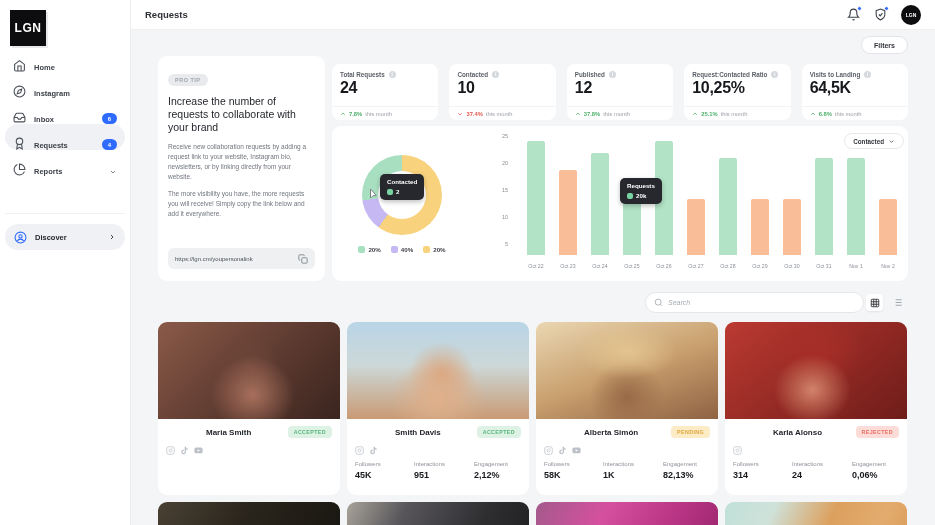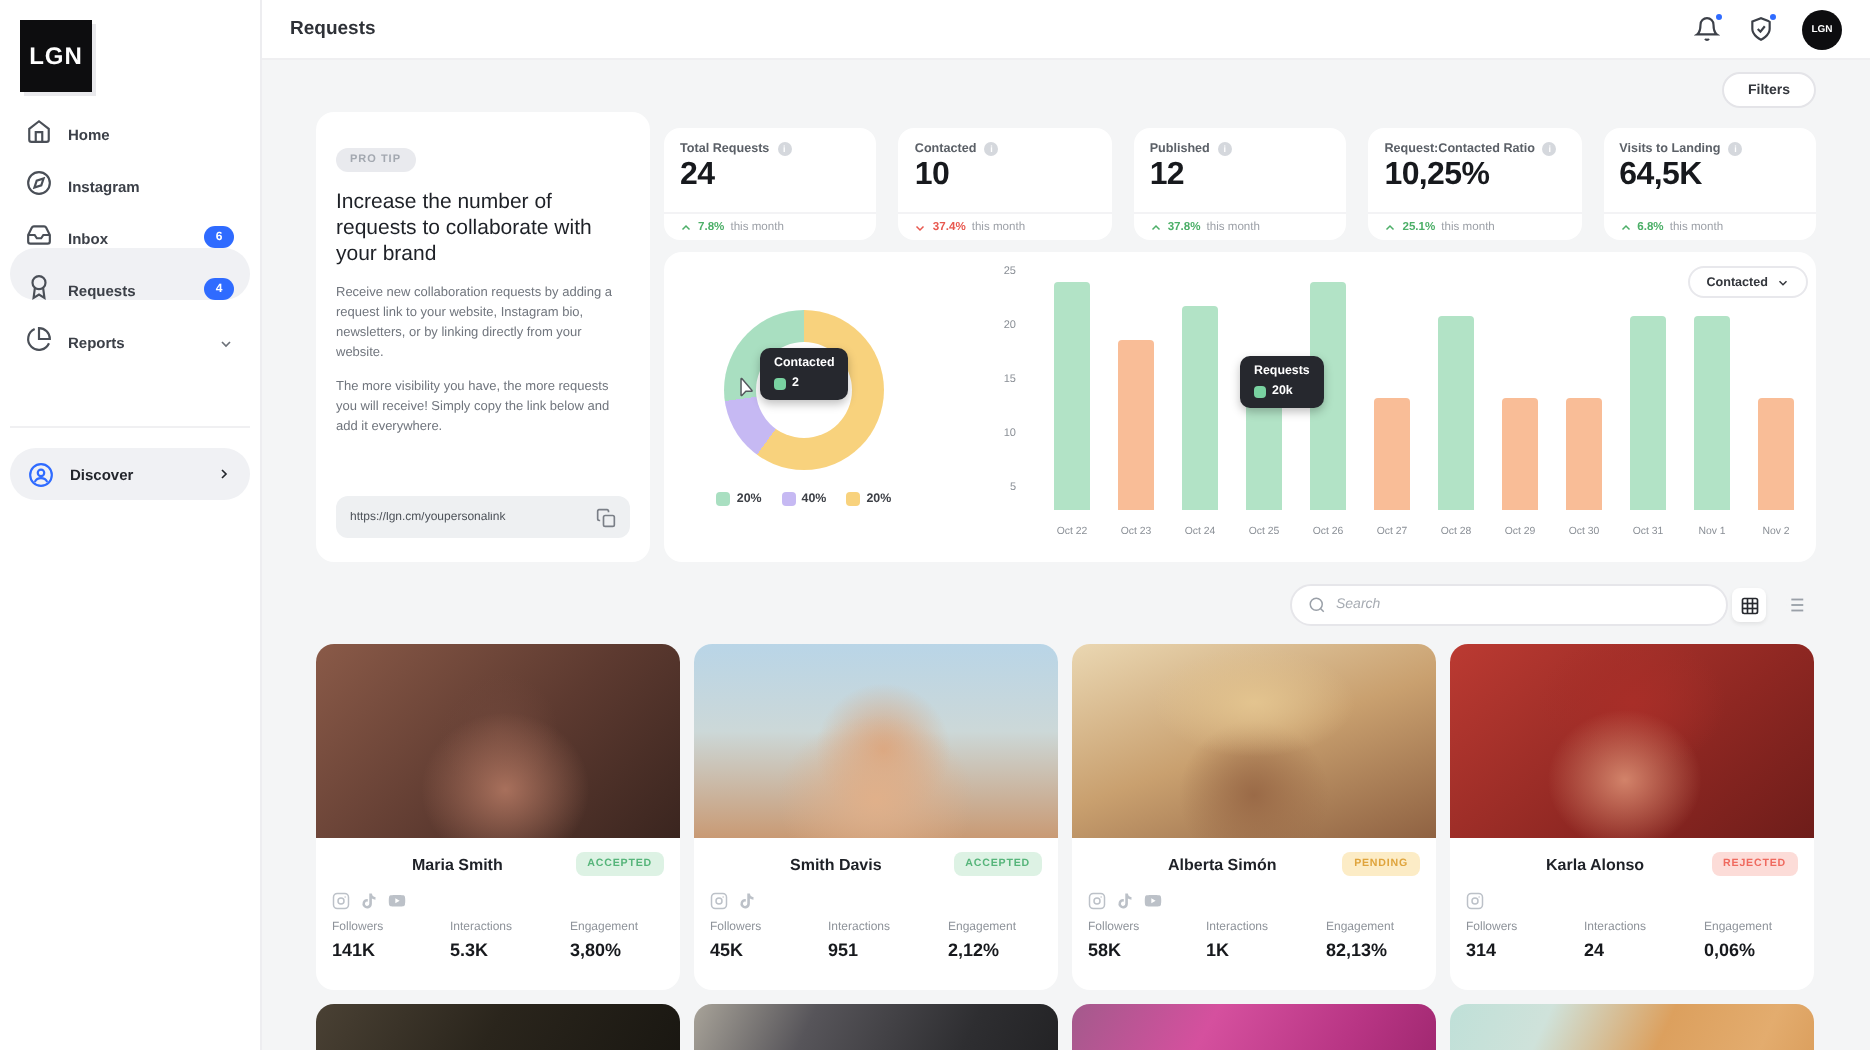--- a/index.html
+++ b/index.html
@@ -519,34 +519,20 @@
                 <path d="M19.59 6.69a4.83 4.83 0 0 1-3.77-4.25V2h-3.45v13.67a2.89 2.89 0 0 1-5.2 1.74 2.89 2.89 0 0 1 2.31-4.64 2.93 2.93 0 0 1 .88.13V9.4a6.84 6.84 0 0 0-1-.05A6.33 6.33 0 0 0 5 20.1a6.34 6.34 0 0 0 10.86-4.43v-7a8.16 8.16 0 0 0 4.77 1.52v-3.4a4.85 4.85 0 0 1-1-.1z"></path>
               </svg>
             </span>
             <span class="soc">
               <svg viewBox="0 0 24 24" fill="currentColor">
                 <path d="M22.54 6.42a2.78 2.78 0 0 0-1.94-2C18.88 4 12 4 12 4s-6.88 0-8.6.46a2.78 2.78 0 0 0-1.94 2A29 29 0 0 0 1 11.75a29 29 0 0 0 .46 5.33A2.78 2.78 0 0 0 3.4 19c1.72.46 8.6.46 8.6.46s6.88 0 8.6-.46a2.78 2.78 0 0 0 1.94-2 29 29 0 0 0 .46-5.25 29 29 0 0 0-.46-5.33z"></path>
                 <polygon points="9.75 15.02 15.5 11.75 9.75 8.48" fill="#fff"></polygon>
               </svg>
             </span>
       </div>
-      <div class="inf-stats">
-        <div>
-              <div class="is-label">Followers</div>
-             <div class="is-value">141K</div>
-            </div>
-        <div>
-              <div class="is-label">Interactions</div>
-             <div class="is-value">5.3K</div>
-            </div>
-        <div>
-              <div class="is-label">Engagement</div>
-             <div class="is-value">3,80%</div>
-            </div>
-      </div>
     </div>
   </div>
   <div class="inf-card">
     <div class="inf-photo photo-1"></div>
     <div class="inf-body">
       <div class="inf-head">
         <span class="inf-name">Smith Davis</span>
         <span class="badge accepted">ACCEPTED</span>
       </div>
       <div class="inf-socials">

